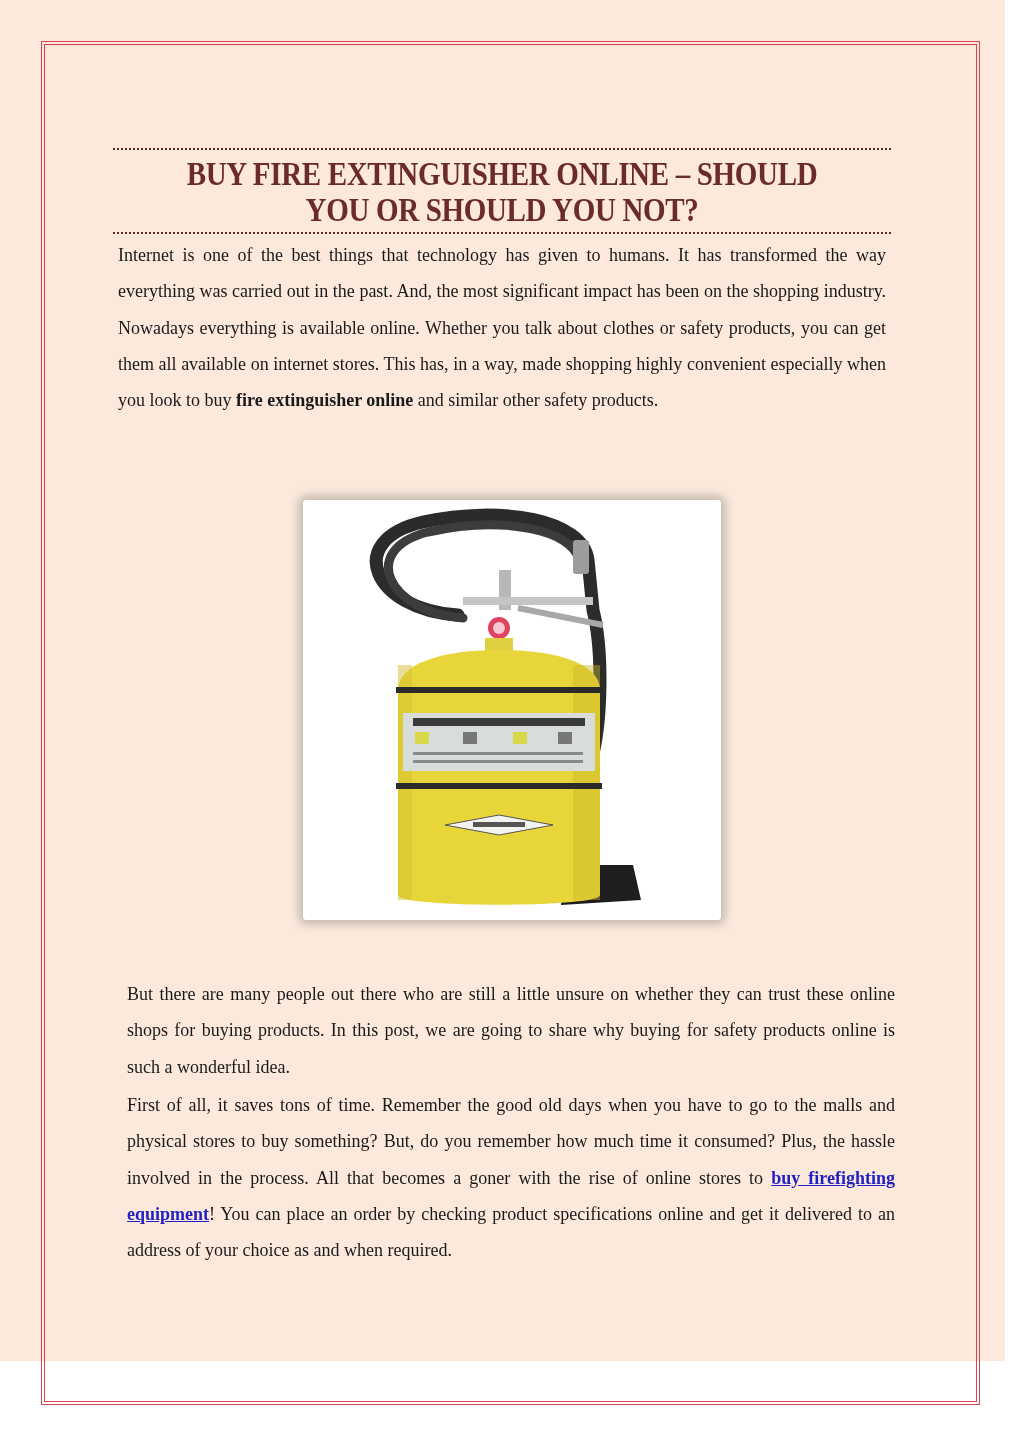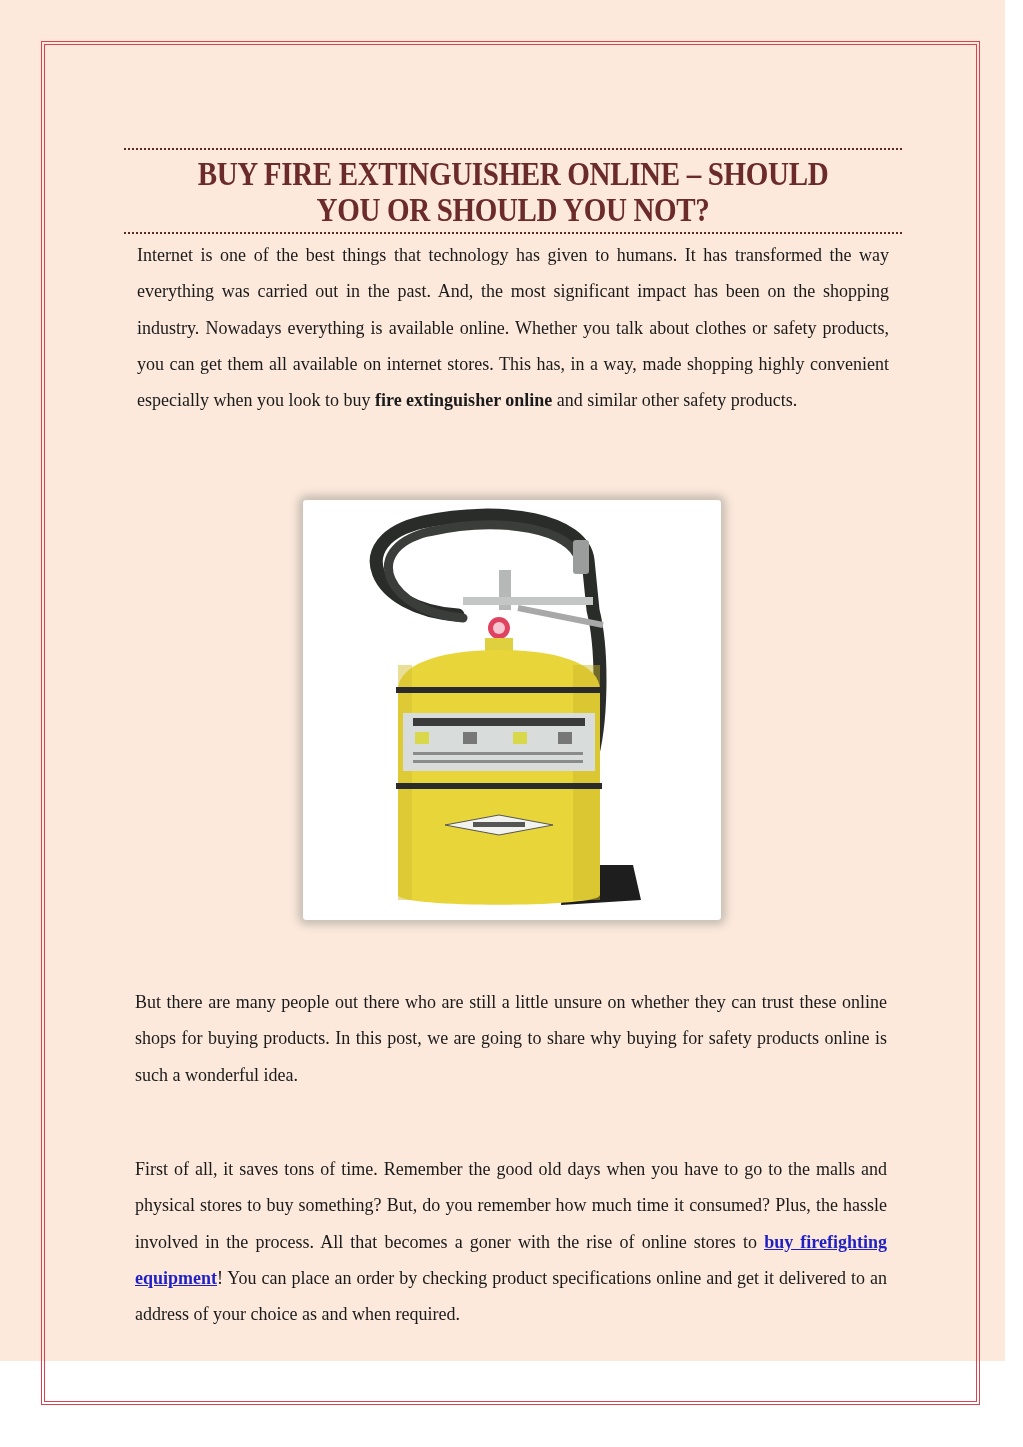--- a/index.html
+++ b/index.html
@@ -31,21 +31,21 @@
       position: absolute;
       left: 44px;
       top: 44px;
       width: 933px;
       height: 1358px;
       border: 1px solid #d9434f;
       box-sizing: border-box;
     }
     .content {
       position: absolute;
-      left: 125px;
+      left: 114px;
       top: 148px;
       width: 776px;
     }
     .title-rule {
       height: 0;
       border-top: 2px dotted #5a2a2a;
       width: 778px;
       margin-left: -1px;
     }
     .title {
@@ -58,21 +58,21 @@
       letter-spacing: -0.4px;
       transform: scaleX(0.88);
       transform-origin: center;
     }
     .para {
       font-family: "Liberation Serif", "DejaVu Serif", serif;
       color: #1a1a1a;
       font-size: 18px;
       line-height: 36.3px;
       text-align: justify;
-      margin: 12px;
+      margin: 4px;
     }
     .p1 { margin-top: 3px; }
     .para b { font-weight: bold; }
     .para a {
       color: #1f1fc4;
       font-weight: bold;
       text-decoration: underline;
     }
     .figure {
       position: absolute;
@@ -87,21 +87,21 @@
     }
     .p2-wrap {
       position: absolute;
       left: 123px;
       top: 972px;
       width: 776px;
     }
     .p3-wrap {
       position: absolute;
       left: 123px;
-      top: 1139px;
+      top: 1083px;
       width: 776px;
     }
   </style>
 </head>
 <body>
 
 <div class="page-bg"></div>
 <div class="frame-outer"></div>
 <div class="frame-inner"></div>
 

